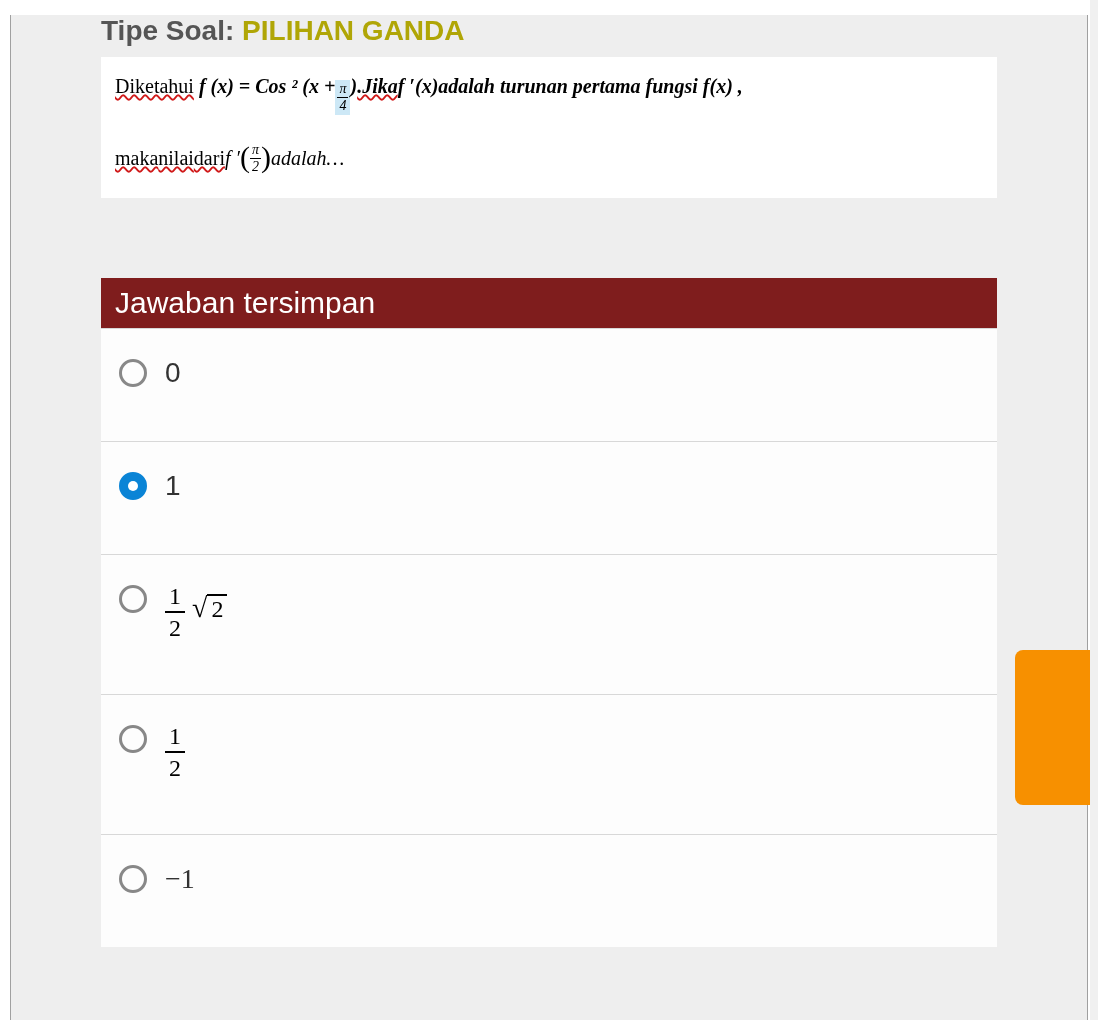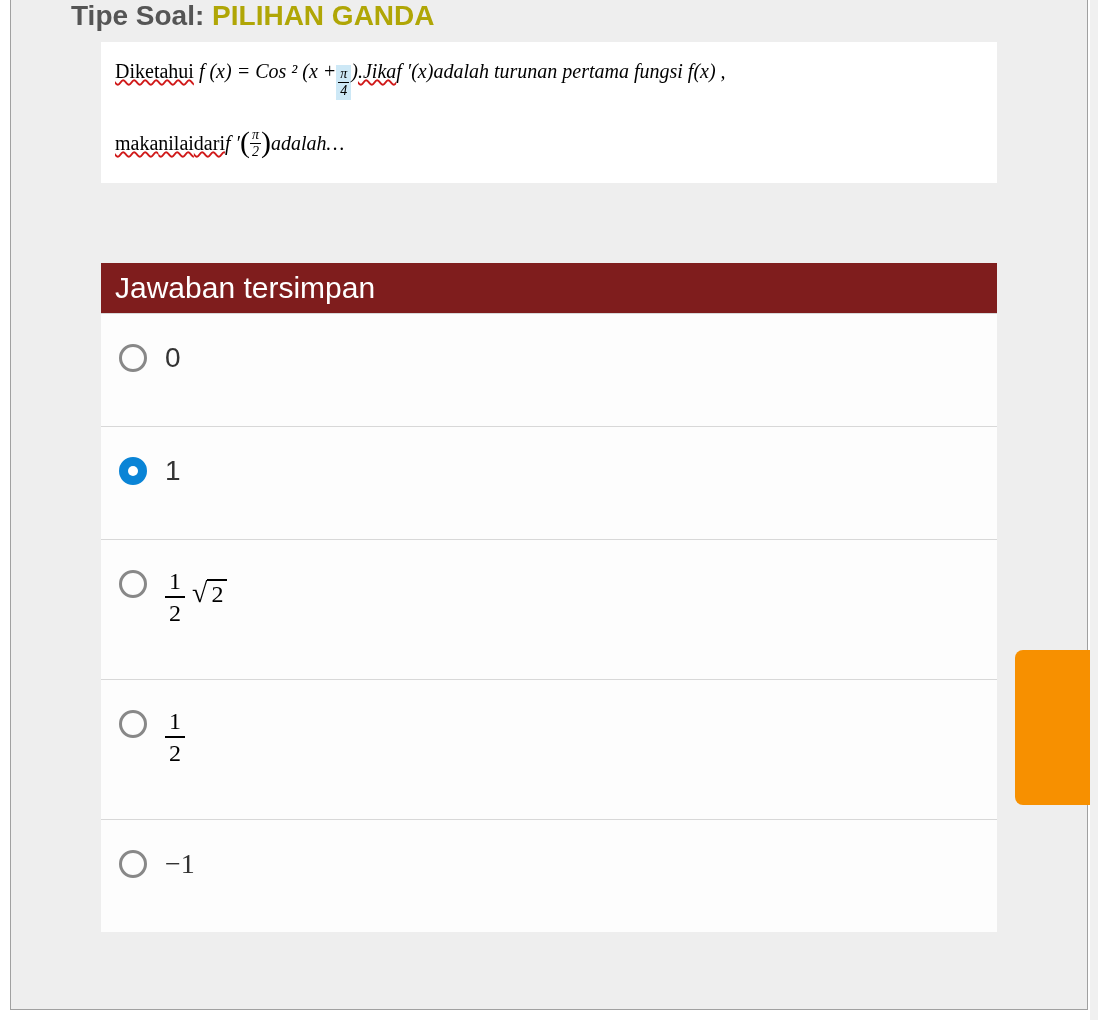--- a/index.html
+++ b/index.html
@@ -18,21 +18,22 @@
     .page-container {
       background: #eeeeee;
       margin: 0 10px 10px 10px;
       border: 1px solid #a0a0a0;
       border-top: none;
       height: 1010px;
       padding: 0 0 0 0;
       position: relative;
     }
     .header-row {
-      padding: 0 90px 10px 60px;
+      padding: 0 90px 10px 90px;
+      margin-top: 15px;
     }
     .tipe-soal-label {
       font-size: 28px;
       font-weight: 700;
       color: #555;
     }
     .tipe-soal-value {
       font-size: 28px;
       font-weight: 700;
       color: #b0a606;
@@ -52,20 +53,21 @@
       flex-wrap: wrap;
       text-align: right;
     }
     .q-line1 .wavy {
       text-decoration: underline wavy #d01919;
       text-decoration-thickness: 1.5px;
       font-style: normal;
     }
     .q-line1 .math-italic {
       font-style: italic;
+      font-weight: bold;
     }
     .frac {
       display: inline-flex;
       flex-direction: column;
       align-items: center;
       font-size: 14px;
       vertical-align: middle;
       line-height: 1;
       font-style: italic;
     }

